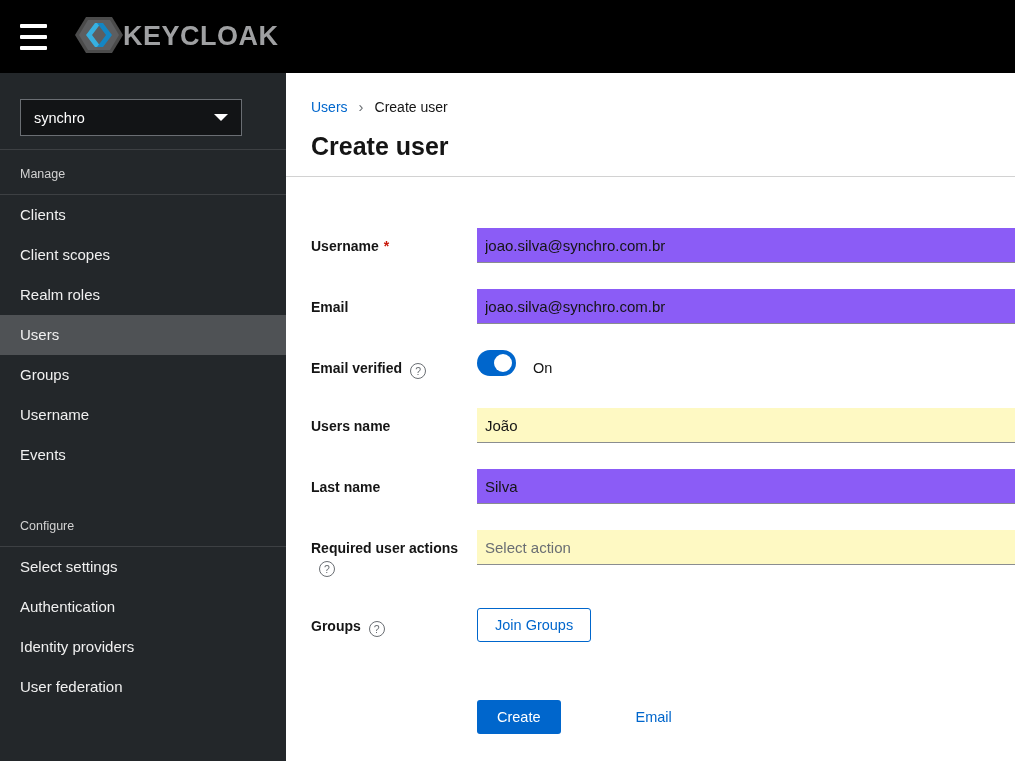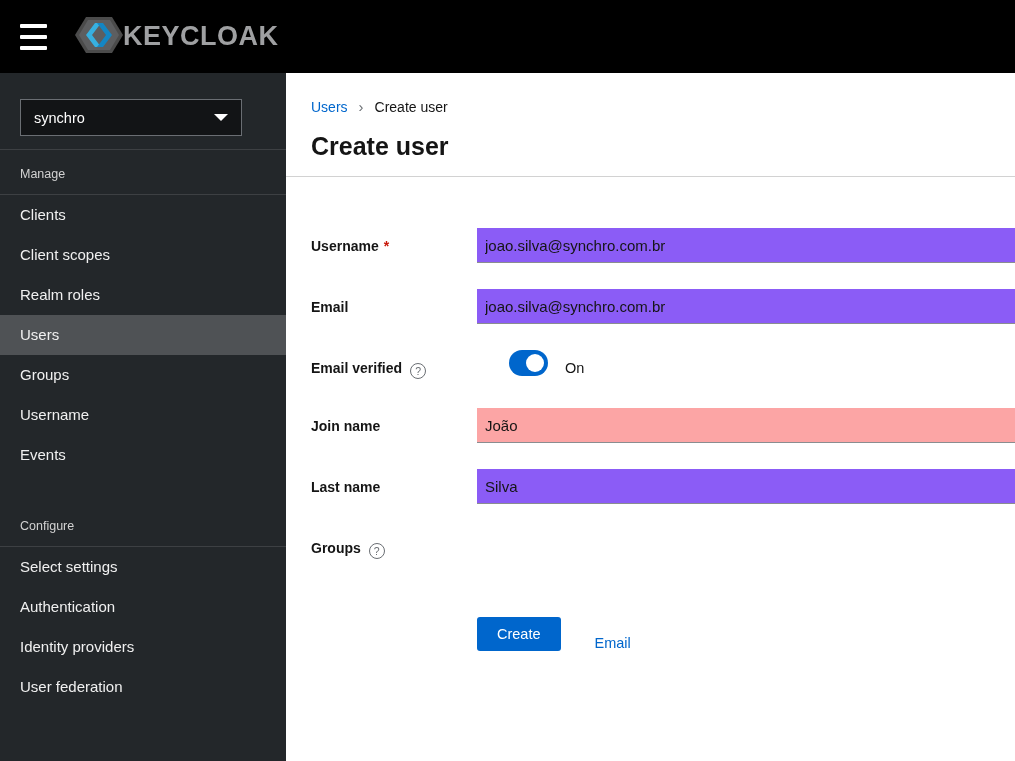--- a/index.html
+++ b/index.html
@@ -77,48 +77,48 @@
   .req { color:#c9190b; margin-left:5px; font-size:14px; }
   .help-icon {
     display:inline-flex; width:16px; height:16px; border:1px solid #6a6e73;
     border-radius:50%; color:#6a6e73; font-size:10.5px; font-weight:normal;
     align-items:center; justify-content:center; margin-left:8px;
     vertical-align:-2px; margin-top:2px;
   }
   .form-control { flex:1; }
   .text-input {
     width:100%; height:35px; border:none; border-bottom:1px solid #8a8d90;
-    background:#fca5a5; font-size:15px; color:#151515; padding:0 8px;
+    background:#fef9c3; font-size:15px; color:#151515; padding:0 8px;
     font-family:"Liberation Sans", sans-serif; outline:none;
   }
   .text-input.autofill { background:#8b5cf6; }
   .text-input::placeholder { color:#6a6e73; opacity:1; }
 
-  .row-toggle { margin-bottom:29px;gap:32px; }
+  .row-toggle { margin-bottom:29px; }
   .row-toggle .form-control { display:flex; align-items:flex-end; }
   .toggle {
     width:39px; height:26px; border-radius:14px; background:#0066cc;
     position:relative; cursor:pointer;
   }
   .toggle-knob {
     position:absolute; top:4px; right:4px; width:18px; height:18px;
     border-radius:50%; background:#fff;
   }
   .toggle-state { margin-left:17px; font-size:14.5px; color:#151515; }
 
   .row-required { margin-bottom:31px; }
   .row-groups { margin-bottom:58px; }
 
   .btn-secondary {
     display:inline-block; padding:8px 17px; background:#fff;
     border:1px solid #0066cc; border-radius:3px; color:#0066cc;
     font-size:14.5px; cursor:pointer; font-family:"Liberation Sans", sans-serif;
   }
   .actions-row { display:flex; align-items:center; }
-  .actions-row .form-control { display:flex; align-items:flex-end; }
+  .actions-row .form-control { display:flex; align-items:center;gap:41px; }
   .btn-primary {
     padding:9px 20px; background:#0066cc; border:none; border-radius:3px;
     color:#fff; font-size:14.5px; cursor:pointer; font-family:"Liberation Sans", sans-serif;
   }
   .link-btn {
     margin-left:34px; color:#0066cc; font-size:14.5px; cursor:pointer;
     text-decoration:none; background:none; border:none;
     font-family:"Liberation Sans", sans-serif;
   }
 </style>
@@ -209,40 +209,51 @@
       <div class="form-control">
         <div class="toggle">
           <div class="toggle-knob"></div>
         </div>
         <span class="toggle-state">On</span>
       </div>
     </div>
 
     <div class="form-row">
       <div class="form-label">
-        <span>Join name</span>
+        <span>Users name</span>
       </div>
       <div class="form-control">
         <input class="text-input" type="text" value="João" style="">
       </div>
     </div>
 
     <div class="form-row">
       <div class="form-label">
         <span>Last name</span>
       </div>
       <div class="form-control">
         <input class="text-input autofill" type="text" value="Silva" style="">
       </div>
     </div>
 
+    <div class="form-row row-required">
+      <div class="form-label">
+        <span>Required user actions</span><span class="help-icon">?</span>
+      </div>
+      <div class="form-control">
+        <input class="text-input" type="text" placeholder="Select action" style="">
+      </div>
+    </div>
 
     <div class="form-row row-groups">
       <div class="form-label">
         <span>Groups</span><span class="help-icon">?</span>
+      </div>
+      <div class="form-control">
+        <button type="button" class="btn-secondary">Join Groups</button>
       </div>
     </div>
 
     <div class="form-row actions-row">
       <div class="form-label"></div>
       <div class="form-control">
         <button type="button" class="btn-primary">Create</button>
         <button type="button" class="link-btn">Email</button>
       </div>
     </div>

